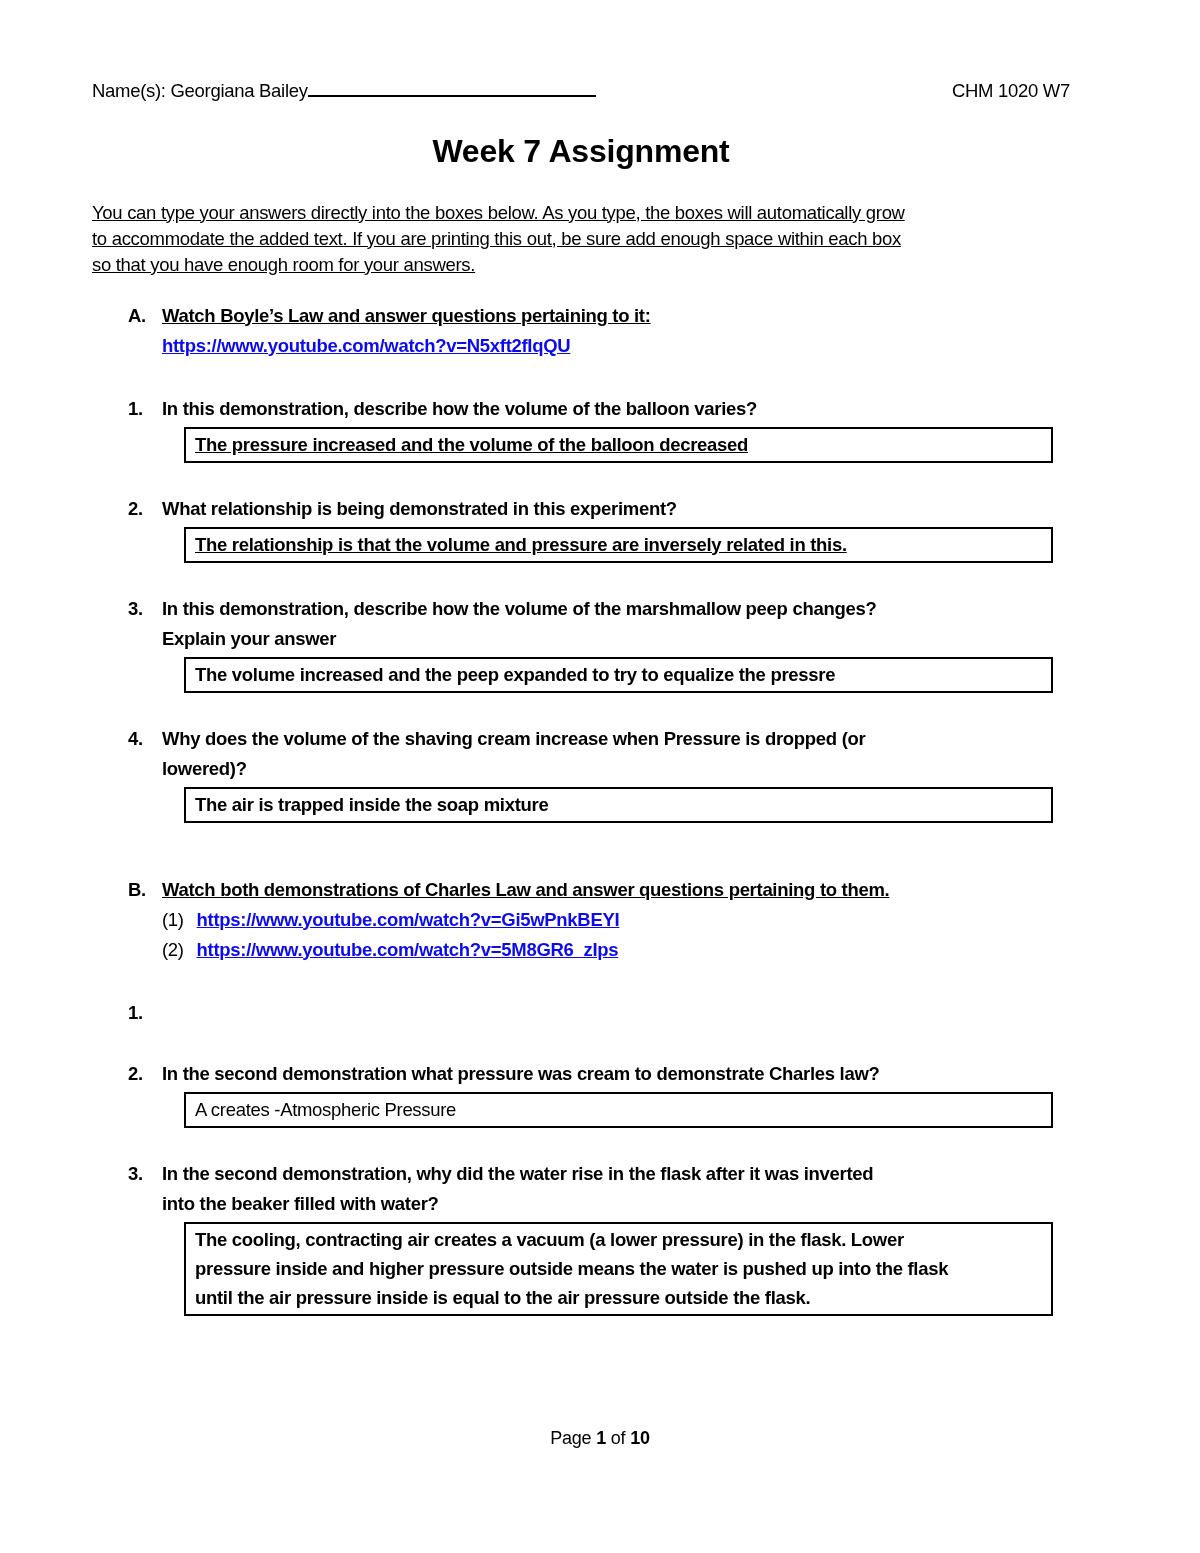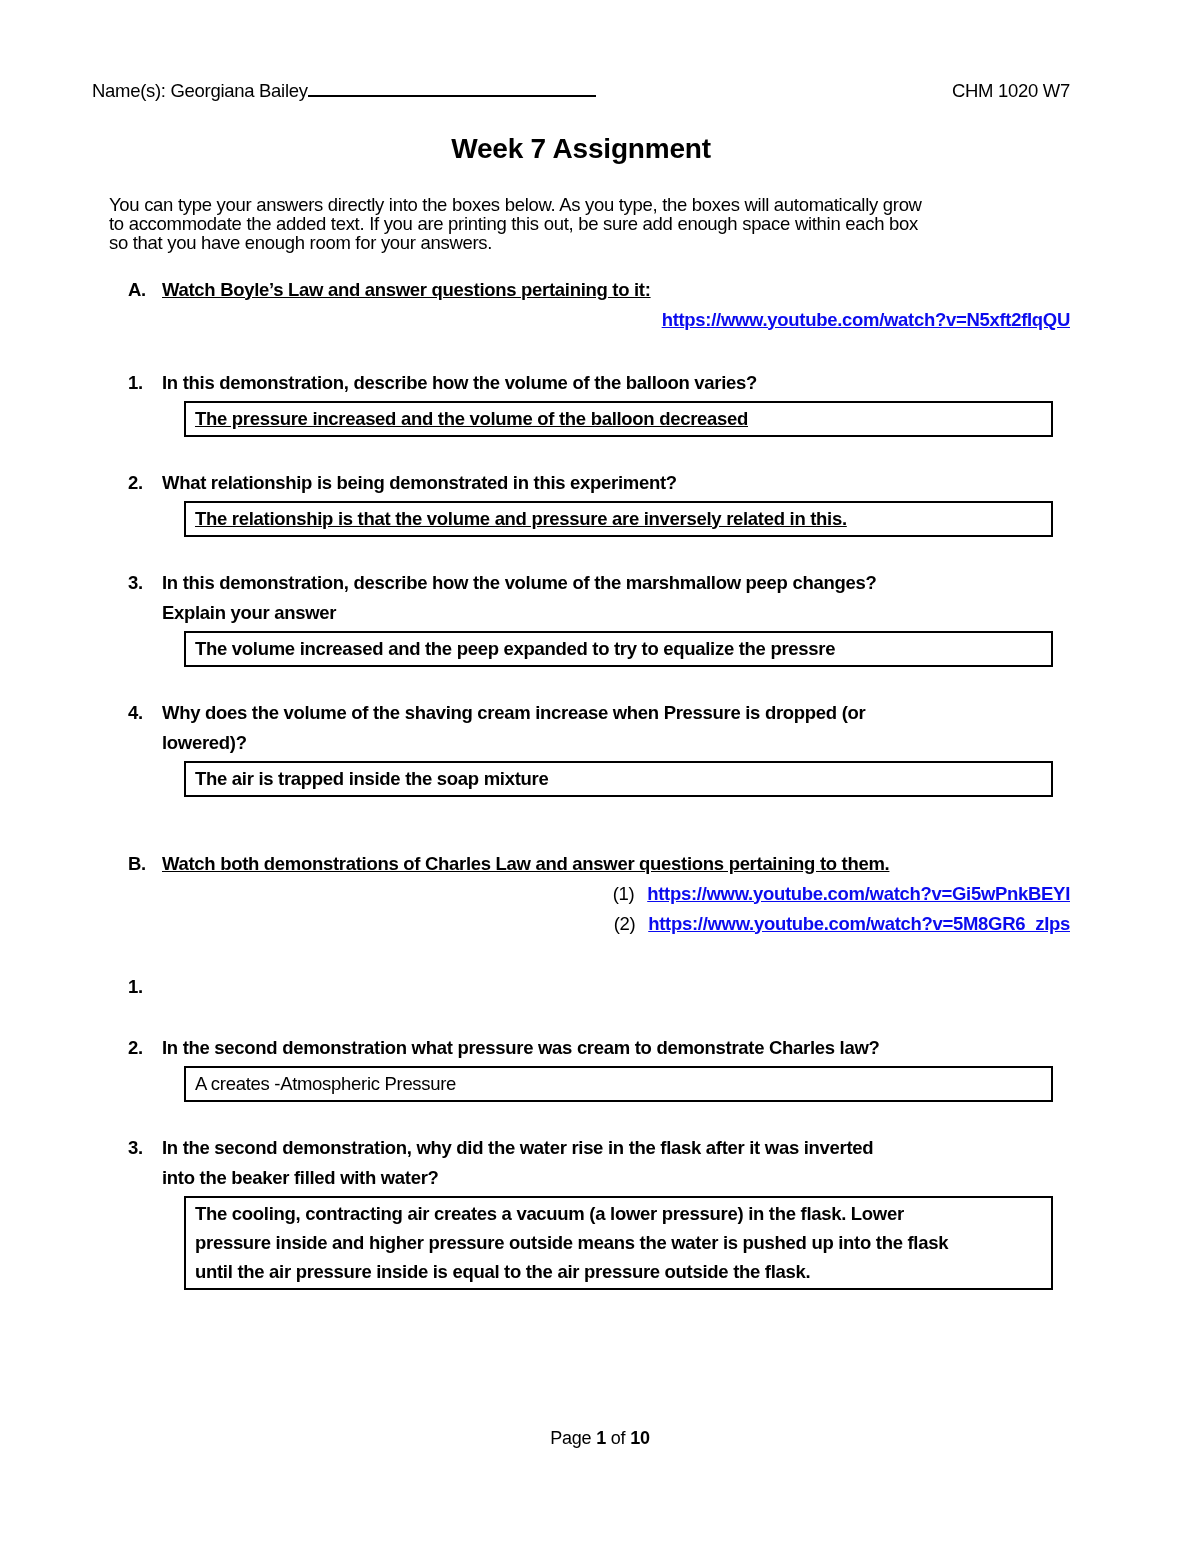--- a/index.html
+++ b/index.html
@@ -26,42 +26,42 @@
   .name-fill {
     display: inline-block;
     width: 288px;
     height: 1em;
     border-bottom: 2px solid #000;
     vertical-align: baseline;
   }
   .doc-title {
     margin: 30px 0 16px 0;
     text-align: center;
-    font-size: 28px;
+    font-size: 32px;
     font-weight: bold;
     letter-spacing: -0.2px;
   }
   .intro {
-    margin: 30px 0 0 17px;
-    line-height: 19px;
+    margin: 30px 0 0 0;
+    line-height: 26px;
     white-space: pre-line;
+    text-decoration: underline;
   }
   .section-head-row {
     display: flex;
     padding-left: 36px;
     margin-top: 23px;
     line-height: 30px;
     font-weight: bold;
   }
   .sec-label { width: 34px; flex: none; }
   .sec-heading { text-decoration: underline; }
   .link-line {
     padding-left: 70px;
     line-height: 30px;
-    text-align: right;
   }
   .link-line .prefix { font-weight: normal; margin-right: 8px; }
   a.doc-link {
     color: var(--link-color, #0b0bee);
     font-weight: bold;
     text-decoration: underline;
     cursor: pointer;
   }
   .qblock { margin-top: 31px; }
   .qblock.first-after-links { margin-top: 33px; }

